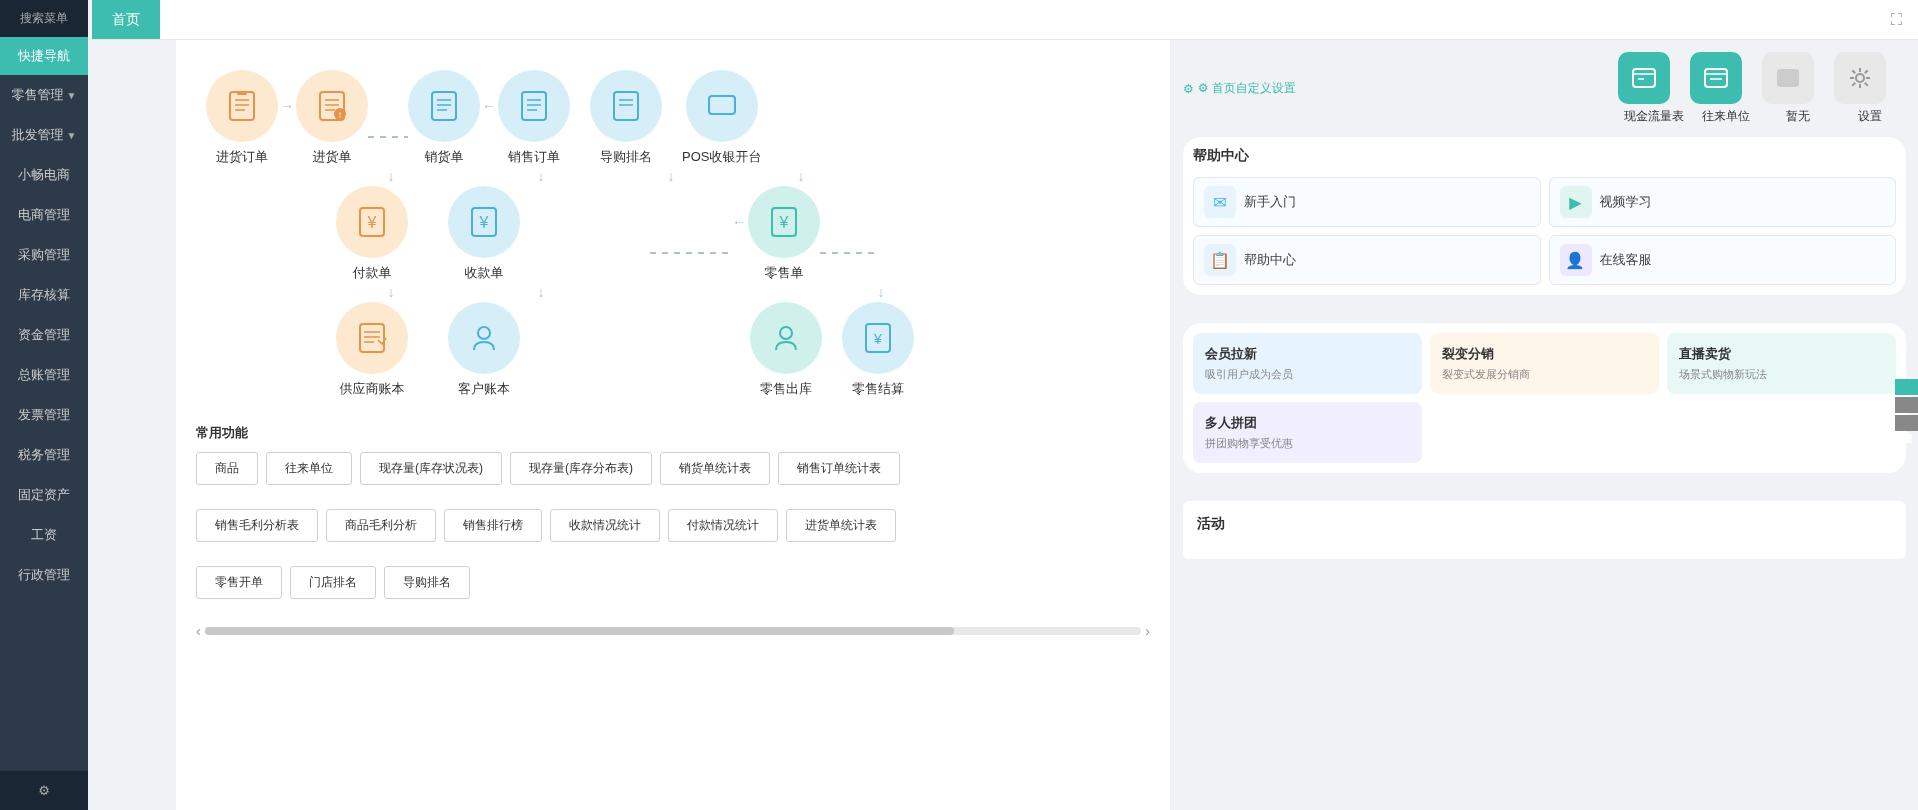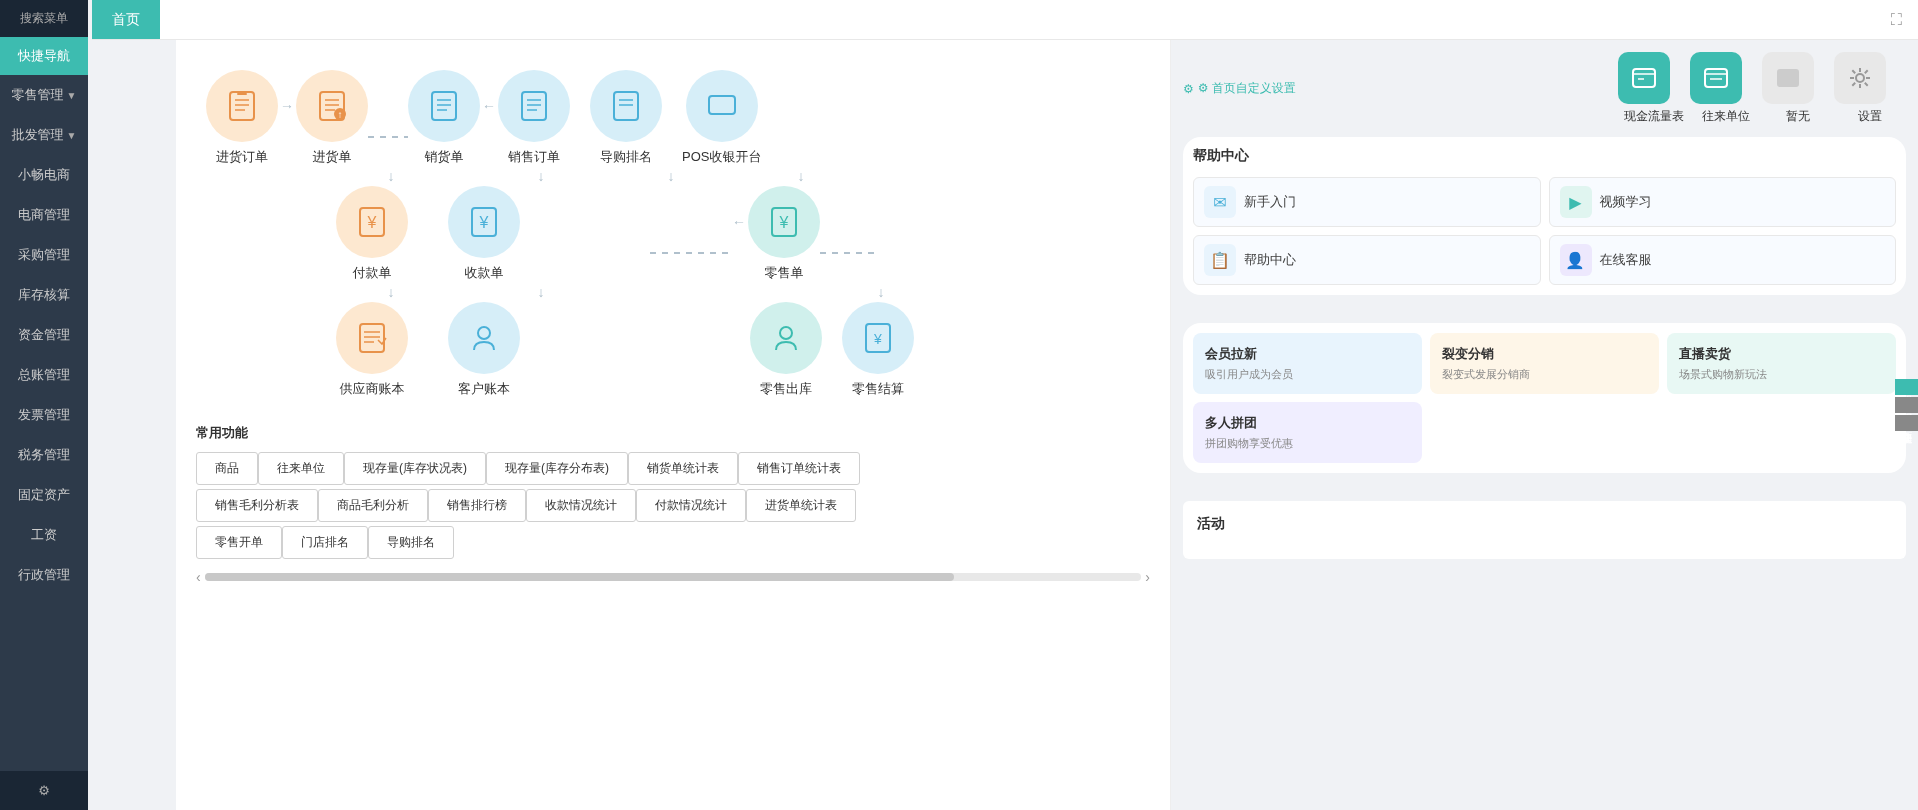--- a/index.html
+++ b/index.html
@@ -108,21 +108,21 @@
       padding: 20px;
       border-right: 1px solid #eee;
     }
     .circle-orange { background: #fde8d0; color: #e8924a; }
     .circle-blue { background: #d6eef8; color: #4ab0d8; }
     .circle-teal { background: #d0f0ec; color: #3dbcb0; }
 
     
     .common-functions { margin-top: 16px; }
     .common-title { font-size: 13px; color: #333; font-weight: bold; margin-bottom: 10px; }
-    .btn-grid { display: flex; flex-wrap: wrap; margin-bottom: 4px; }
+    .btn-grid { display: flex; flex-wrap: wrap; gap: 8px; margin-bottom: 24px; }
     .fn-btn {
       border: 1px solid #d0d0d0;
       background: #fff;
       padding: 7px 18px;
       font-size: 12px;
       color: #333;
       cursor: pointer;
       border-radius: 3px;
       white-space: nowrap;
     }

